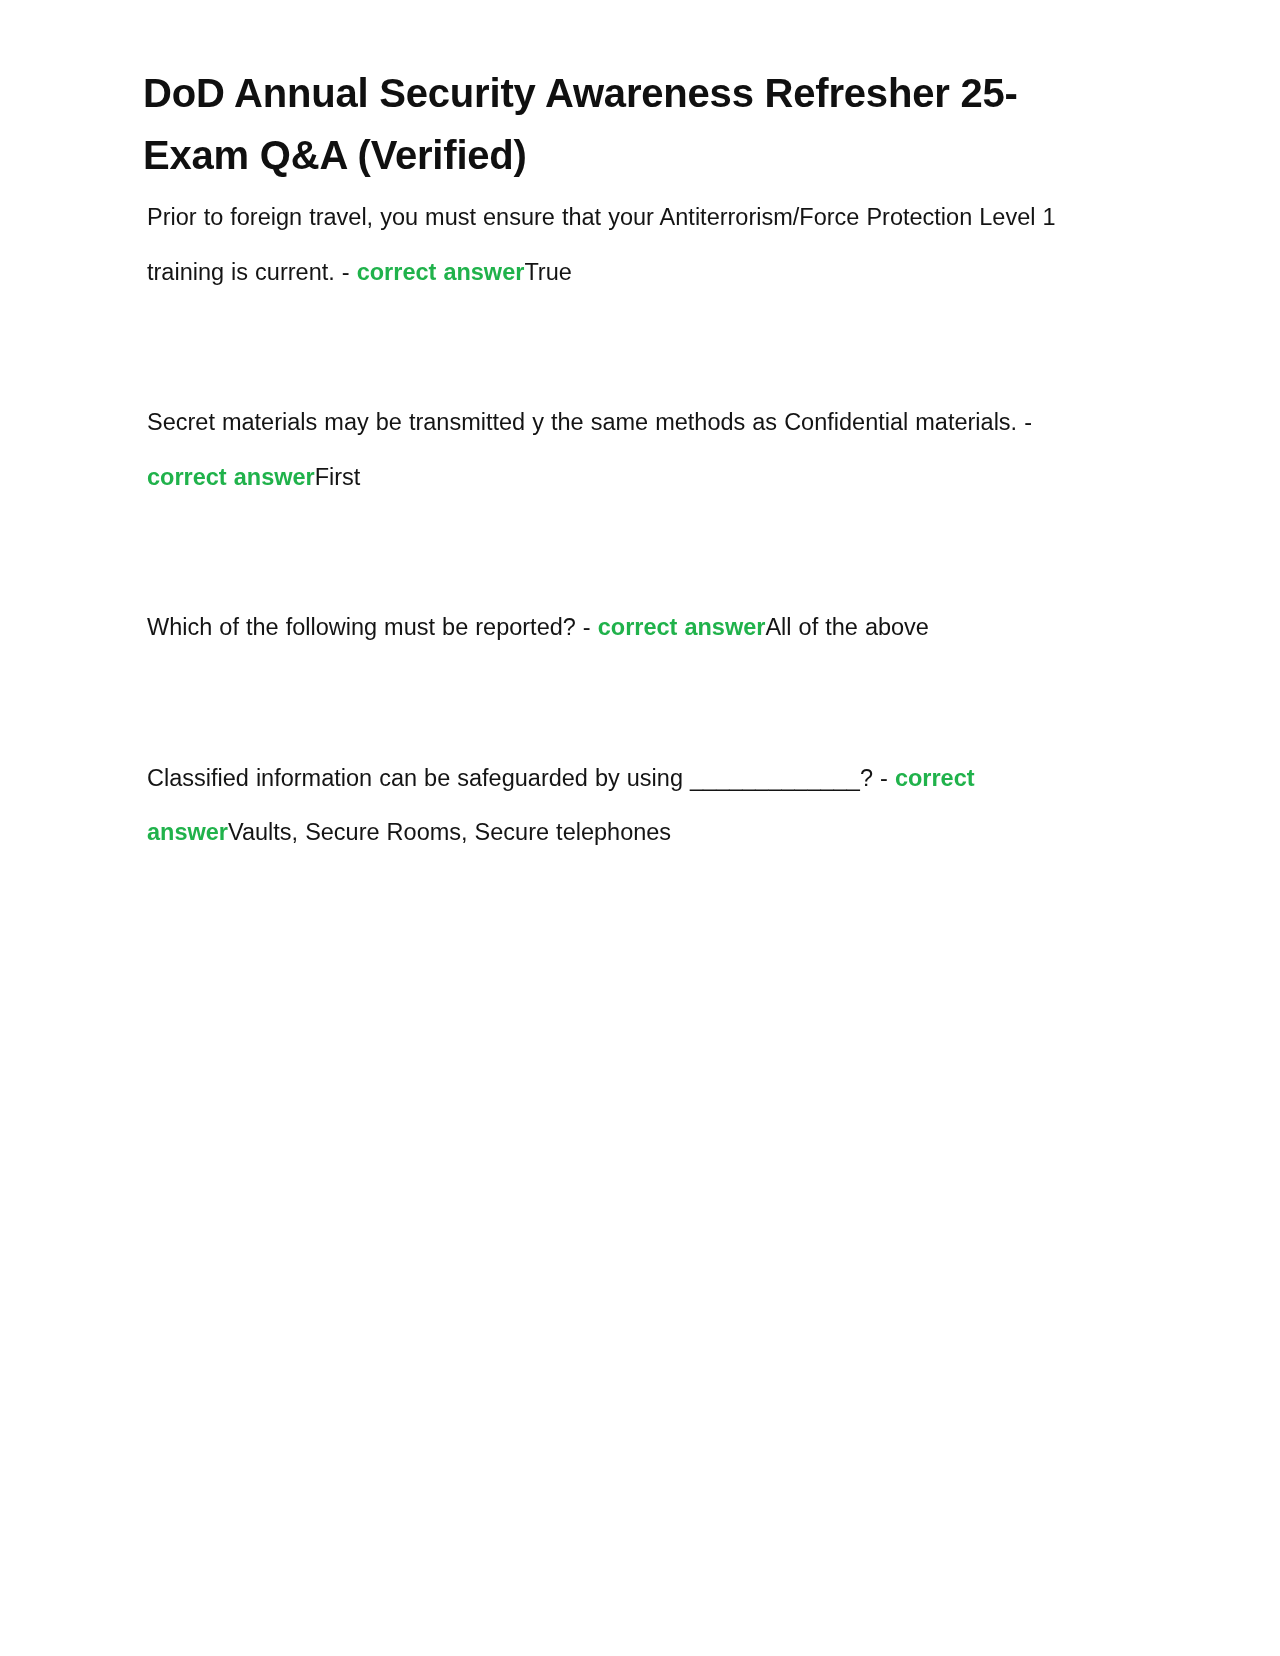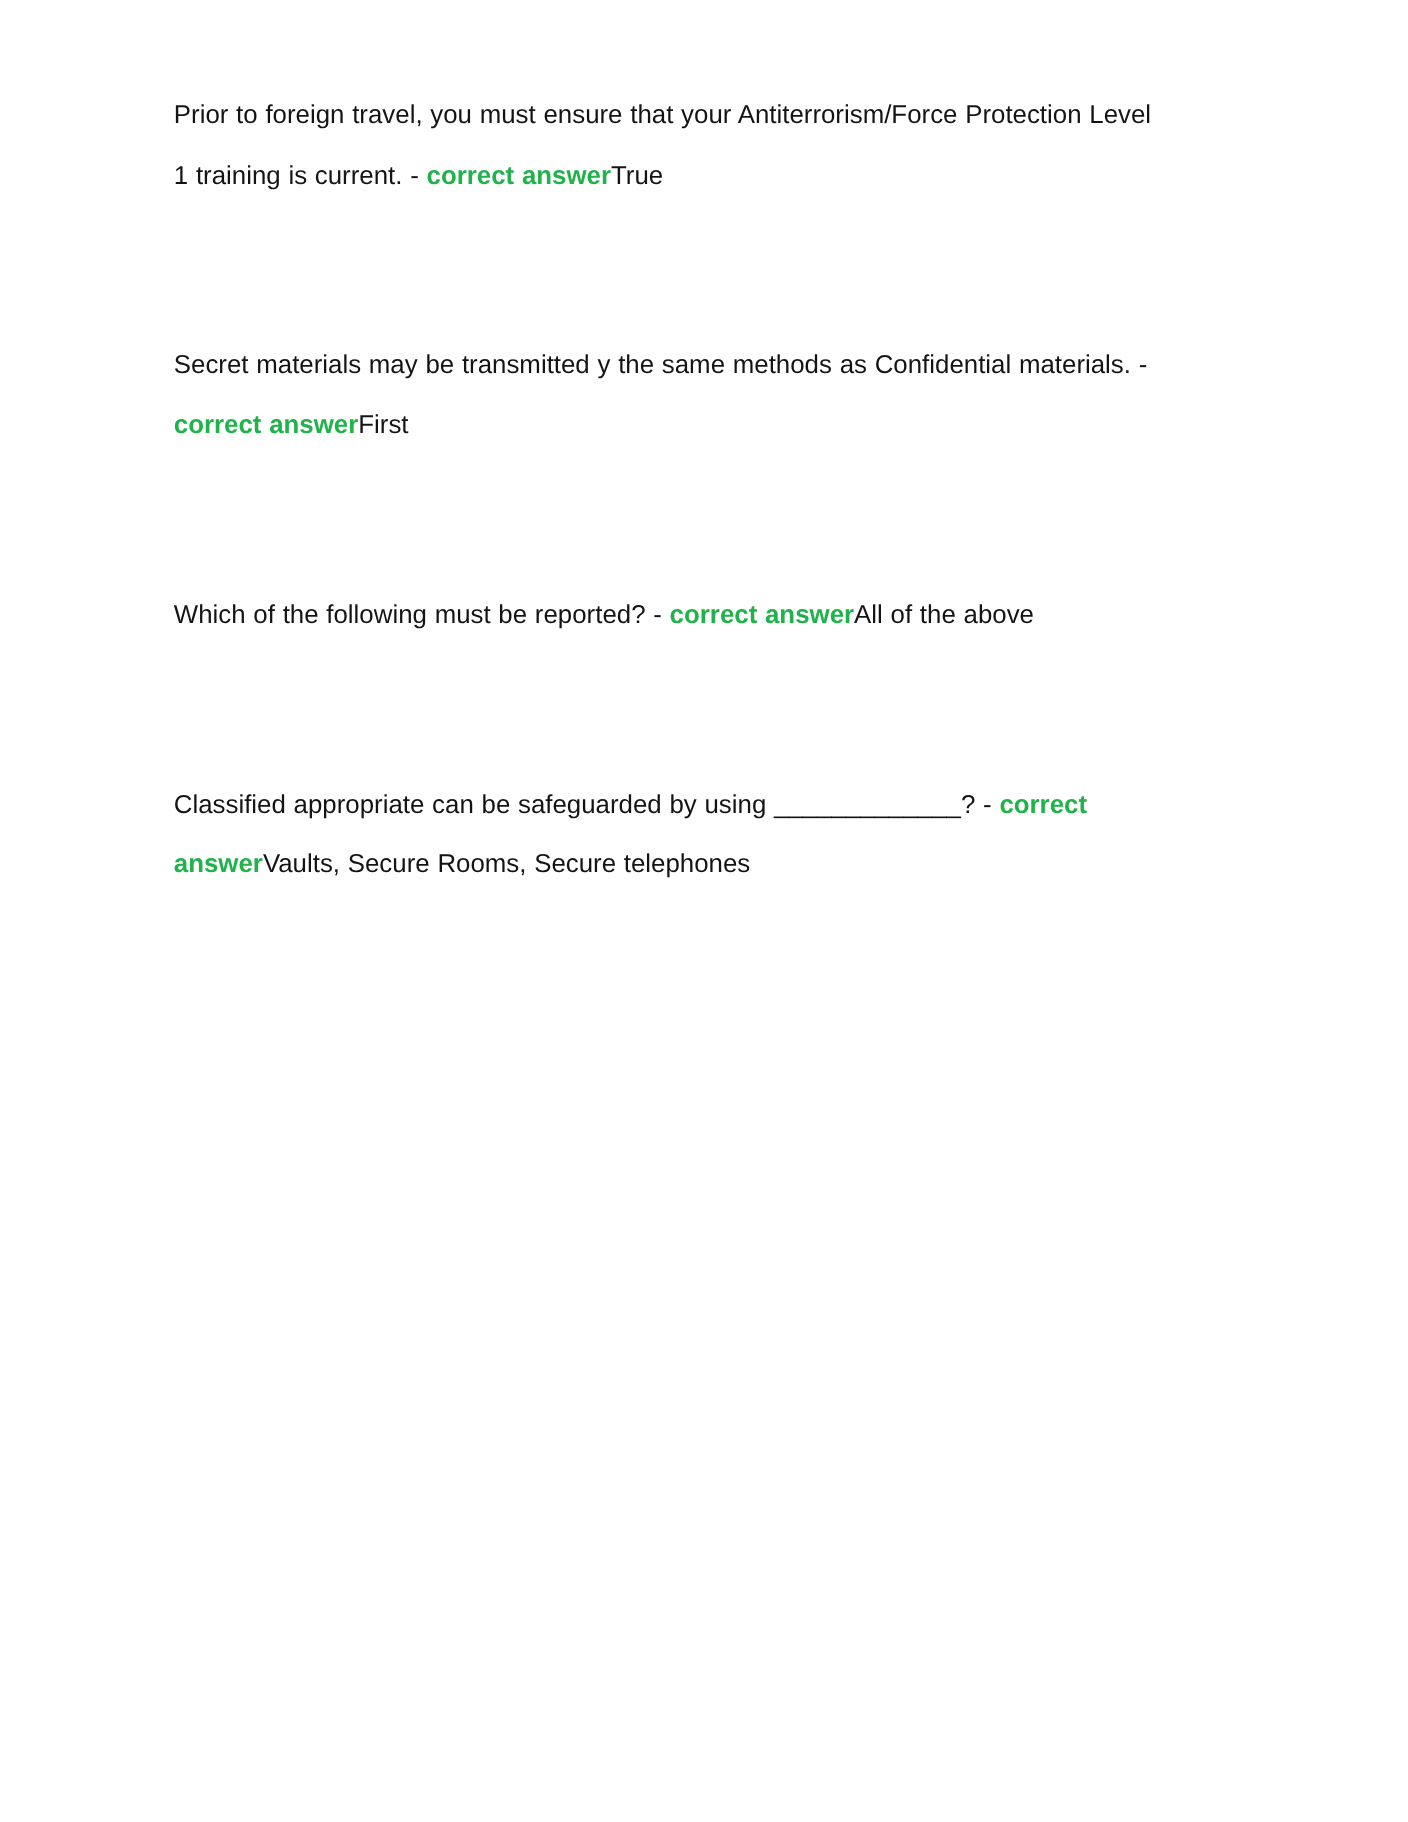--- a/index.html
+++ b/index.html
@@ -26,21 +26,21 @@
     font-weight: bold;
     line-height: 1.55;
     letter-spacing: -0.2px;
     margin: 0 0 4px 0;
     color: #101010;
     max-width: 930px;
   }
   .qa-block {
     font-size: 23.5px;
     line-height: 2.32;
-    margin: 15px;
+    margin: 4px;
     color: #141414;
     max-width: 945px;
     word-spacing: 0.5px;
   }
   .qa-spacer {
     height: 88px;
   }
   .answer-label {
     color: #20b24b;
     font-weight: bold;
@@ -48,40 +48,41 @@
   .marker {
     font-family: "DejaVu Sans", sans-serif;
     color: #141414;
   }
 </style>
 </head>
 <body>
 
 <div class="page">
 
+  <h1 class="doc-title">DoD Annual Security Awareness Refresher 25-Exam Q&amp;A (Verified)</h1>
 
   <div>
 
     <p class="qa-block">
       <span>Prior to foreign travel, you must ensure that your Antiterrorism/Force Protection Level 1 training is current.</span><span> - </span><span class="answer-label">correct answer</span><span class="marker"></span><span>True</span>
     </p>
     <div class="qa-spacer"></div>
 
     <p class="qa-block">
       <span>Secret materials may be transmitted y the same methods as Confidential materials.</span><span> - </span><span class="answer-label">correct answer</span><span class="marker"></span><span>First</span>
     </p>
     <div class="qa-spacer"></div>
 
     <p class="qa-block">
       <span>Which of the following must be reported?</span><span> - </span><span class="answer-label">correct answer</span><span class="marker"></span><span>All of the above</span>
     </p>
     <div class="qa-spacer"></div>
 
     <p class="qa-block">
-      <span>Classified appropriate can be safeguarded by using _____________?</span><span> - </span><span class="answer-label">correct answer</span><span class="marker"></span><span>Vaults, Secure Rooms, Secure telephones</span>
+      <span>Classified information can be safeguarded by using _____________?</span><span> - </span><span class="answer-label">correct answer</span><span class="marker"></span><span>Vaults, Secure Rooms, Secure telephones</span>
     </p>
     <div class="qa-spacer"></div>
 
     <div class="qa-spacer"></div>
 
 
   </div>
 </div>
 
 </body></html>

